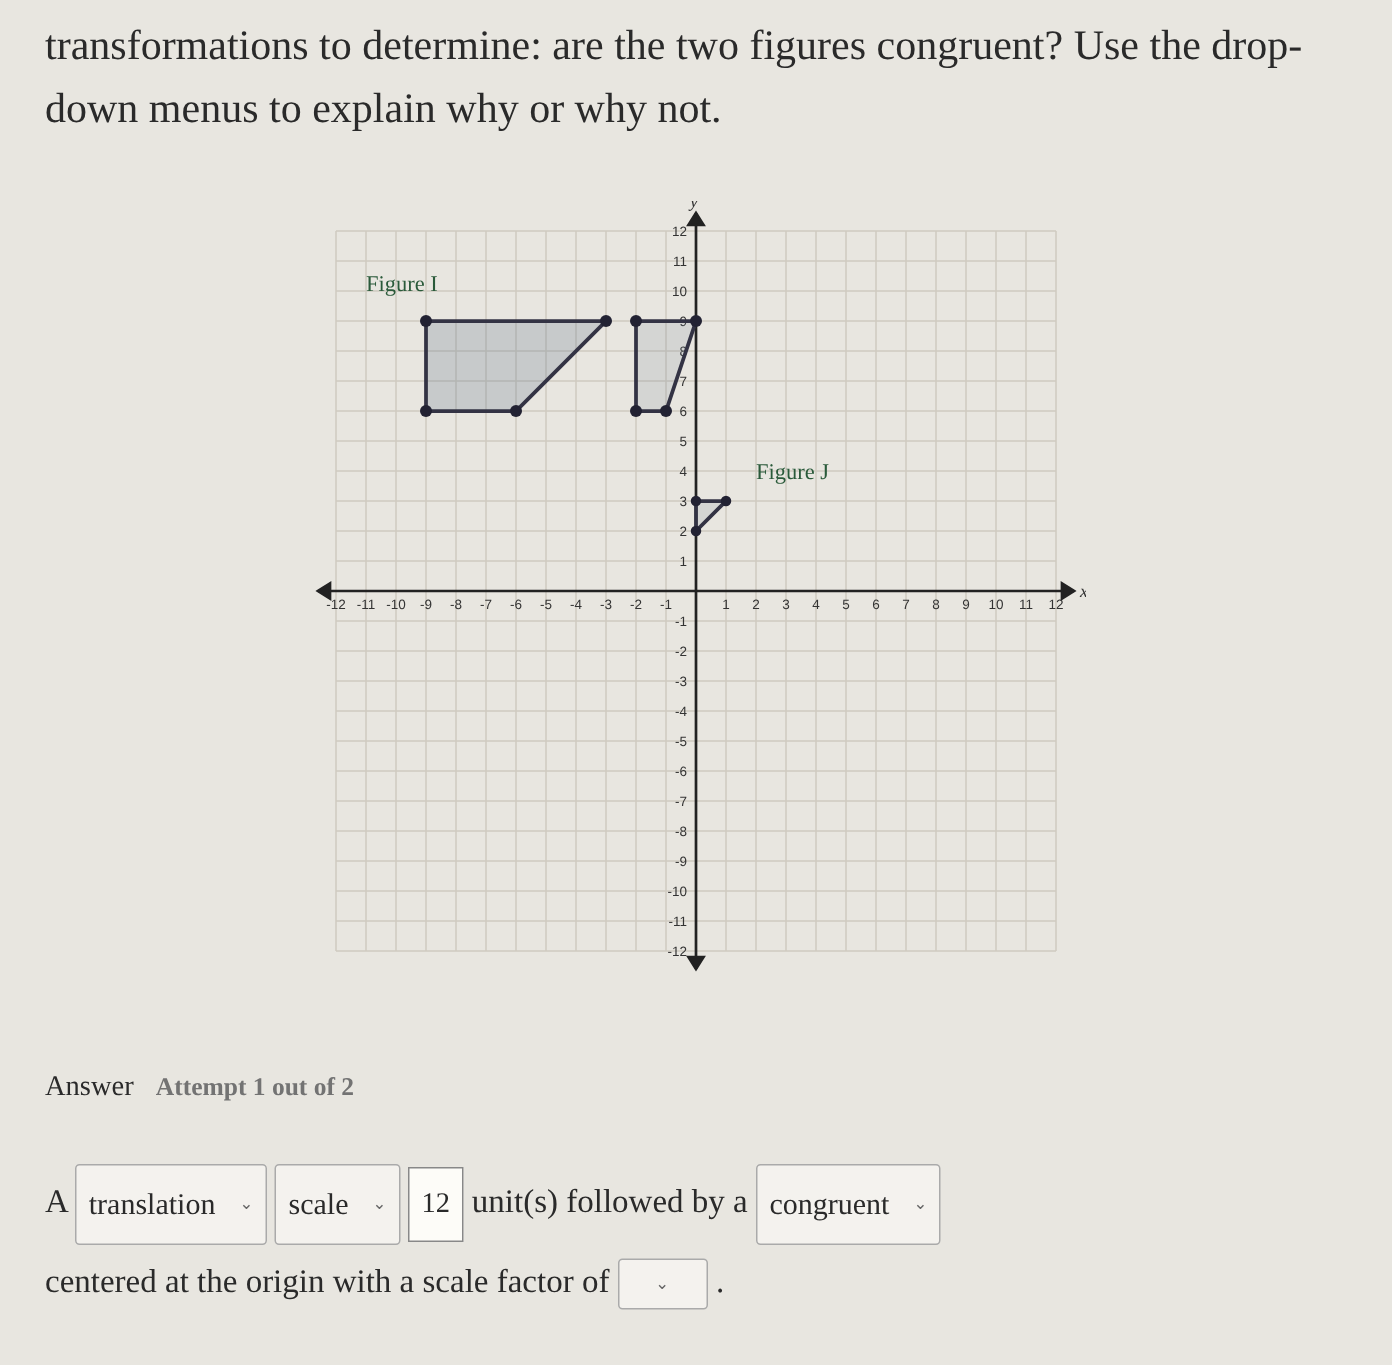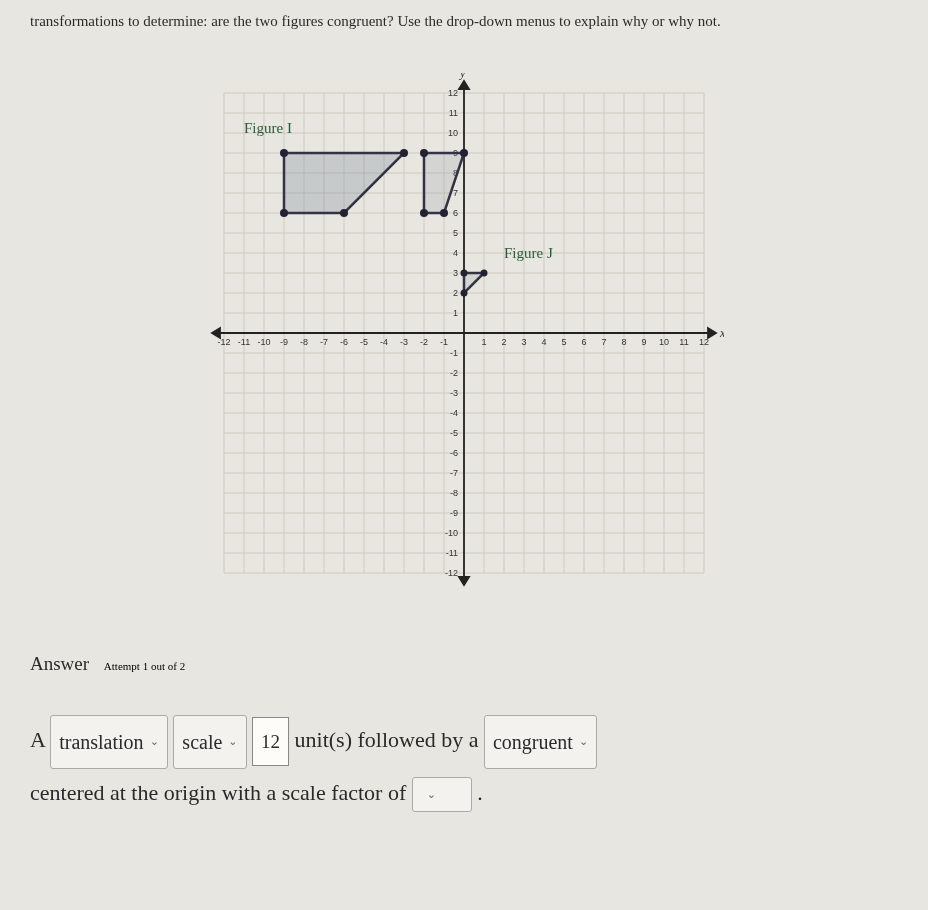--- a/index.html
+++ b/index.html
@@ -5,55 +5,55 @@
   * { box-sizing: border-box; margin: 0; padding: 0; }
   body {
     font-family: Georgia, 'Times New Roman', serif;
     background: #e8e6e0;
     width: 928px;
     height: 910px;
     padding: 10px 30px;
     color: #2a2a2a;
   }
   .question-text {
-    font-size: 15px;
+    font-size: 28px;
     line-height: 1.5;
     margin-bottom: 40px;
   }
   .chart-area {
     width: 520px;
     height: 520px;
     margin: 0 auto 60px auto;
     position: relative;
   }
   .answer-section {
     margin-top: 20px;
   }
   .answer-heading {
     font-size: 19px;
     margin-bottom: 40px;
   }
   .answer-heading .bold { font-weight: normal; }
-  .answer-heading .attempt { font-weight: normal; color: #000000; margin-left: 10px; font-size: 11px;}
+  .answer-heading .attempt { font-weight: bold; color: #737373; margin-left: 10px; font-size: 17px;}
   .answer-line {
     font-size: 22px;
     line-height: 2.2;
     display: block;
   }
   .dropdown {
     display: inline-flex;
     align-items: center;
     border: 1px solid #aaa;
     background: #f4f2ee;
     padding: 4px 8px;
     font-size: 20px;
     font-family: Georgia, serif;
     border-radius: 3px;
     cursor: pointer;
-    gap: 6px;
+    gap: 16px;
     vertical-align: middle;
   }
   .dropdown.empty { min-width: 60px; }
   .chevron {
     font-size: 11px;
     color: #666;
   }
   .numbox {
     display: inline-block;
     border: 1px solid #888;

